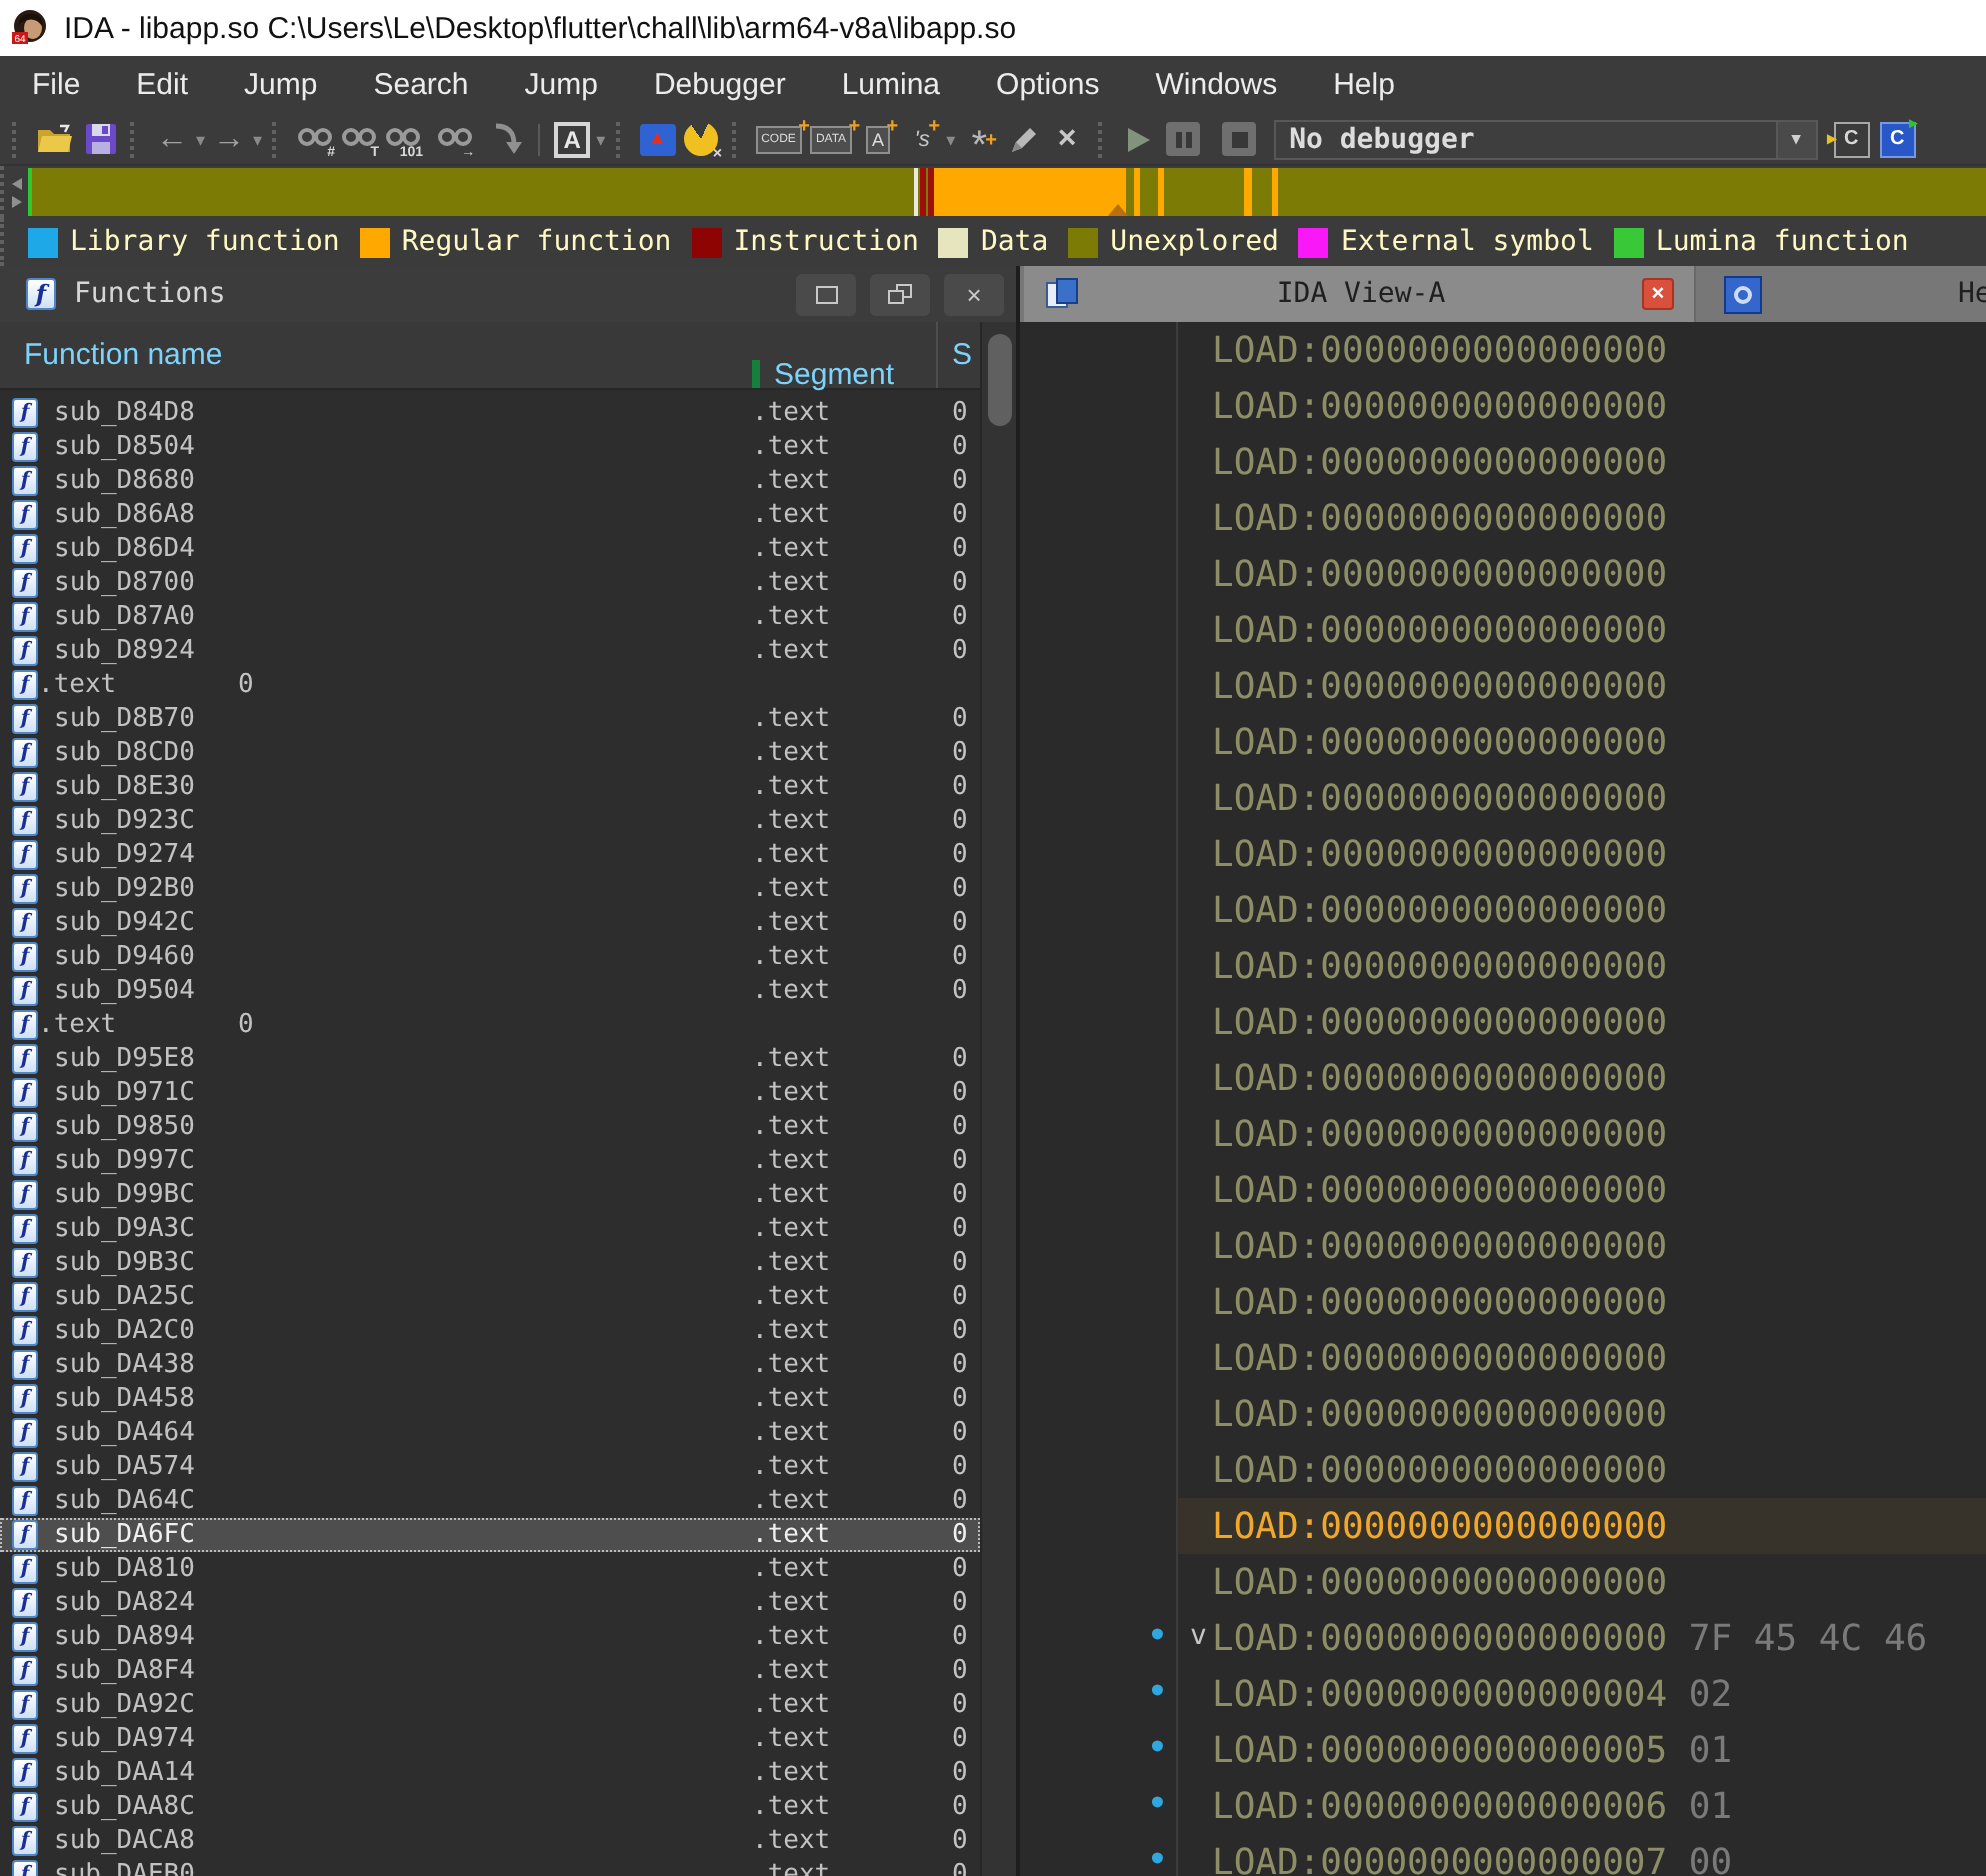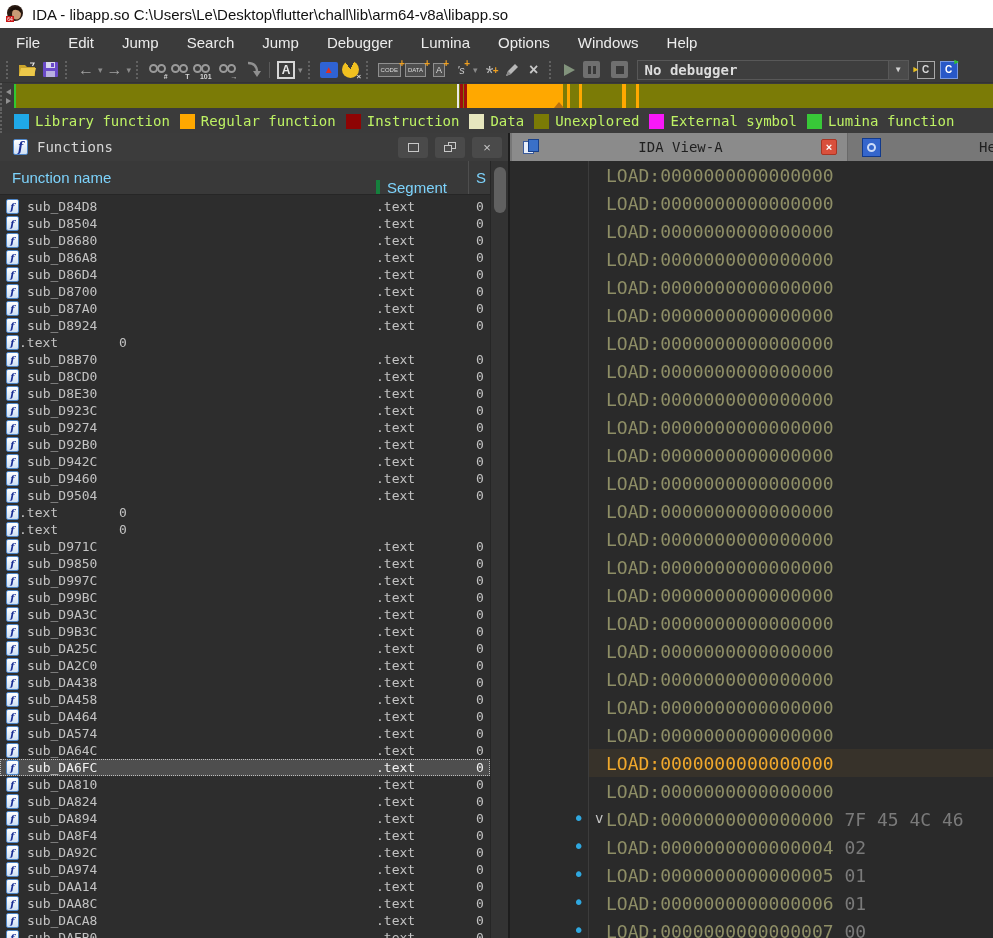--- a/index.html
+++ b/index.html
@@ -59,21 +59,21 @@
   .navarrows { width:14px; height:26px; display:flex; flex-direction:column; align-items:center; justify-content:center; gap:3px; border-left:2px dotted #616161; }
   .tri-l { width:0;height:0;border-right:5px solid #909090;border-top:3px solid transparent;border-bottom:3px solid transparent; }
   .tri-r { width:0;height:0;border-left:5px solid #909090;border-top:3px solid transparent;border-bottom:3px solid transparent; }
   .navband { position:relative; height:24px; flex:1; overflow:hidden; }
   .stripe { position:absolute; top:0; bottom:0; }
   .navmarker { position:absolute; bottom:0; width:0; height:0;
                border-left:5px solid transparent; border-right:5px solid transparent; border-bottom:6px solid #b87010; }
 
   
   .legendbar { height:24px; background:#3b3b3b; display:flex; align-items:center; gap:10px; padding-left:12px;
-               font-family:"DejaVu Sans Mono",monospace; font-size:14px; color:#bef264; border-left:2px dotted #616161;}
+               font-family:"DejaVu Sans Mono",monospace; font-size:14px; color:#fef9c3; border-left:2px dotted #616161;}
   .litem { display:flex; align-items:center; gap:6px; white-space:nowrap; }
   .lsw { width:15px; height:15px; display:inline-block; }
 
   
   .main { display:flex; height:806px; }
 
   
   .fpanel { width:510px; position:relative; background:#2d2d2d; border-right:2px solid #1d1d1d; }
   .fp-titlebar { height:28px; background:#3c3c3c; display:flex; align-items:center; padding:0 6px 0 13px; }
   .ficon { width:15px; height:16px; background:linear-gradient(#ffffff,#cfe0f4); border:1px solid #4f86c6; border-radius:2px;
@@ -480,20 +480,21 @@
             <span class="fseg">.text</span>
             <span class="fst">0</span>
           </div>
           <div class="frow">
             <span class="rficon">f</span>
             <span class="fseg">.text</span>
             <span class="fst">0</span>
           </div>
           <div class="frow">
             <span class="rficon">f</span>
+            <span class="fname">sub_D95E8</span>
             <span class="fseg">.text</span>
             <span class="fst">0</span>
           </div>
           <div class="frow">
             <span class="rficon">f</span>
             <span class="fname">sub_D971C</span>
             <span class="fseg">.text</span>
             <span class="fst">0</span>
           </div>
           <div class="frow">

